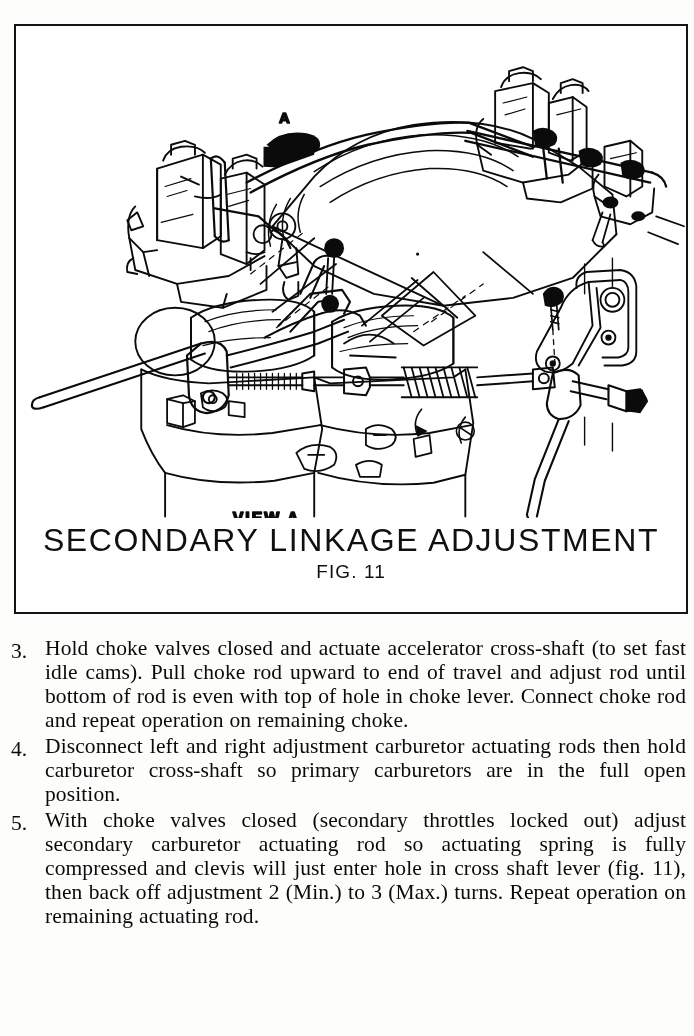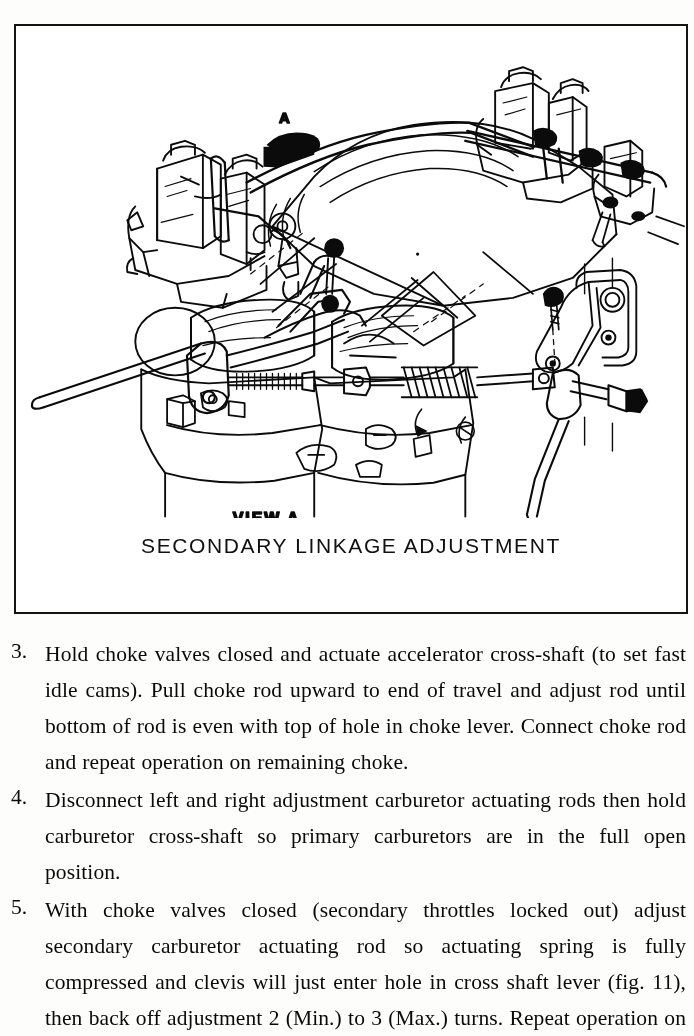--- a/index.html
+++ b/index.html
@@ -45,24 +45,23 @@
   .fig-caption {
     position: absolute;
     left: 0;
     width: 100%;
     text-align: center;
     font-family: "Liberation Sans", "DejaVu Sans", sans-serif;
     color: #101010;
   }
   #fig-title {
     top: 496px;
-    font-size: 21px;
+    font-size: 32px;
     letter-spacing: 1.6px;
     font-weight: 400;
-    margin-top: 12px;
   }
   #fig-number {
     top: 535px;
     font-size: 19px;
     letter-spacing: 1.1px;
     font-weight: 400;
   }
 
   
   .draw-label {
@@ -86,21 +85,21 @@
   .step-number {
     position: absolute;
     left: 11px;
     top: 0;
     font-size: 21.5px;
     line-height: 30px;
     font-family: "Liberation Serif", "DejaVu Serif", serif;
   }
   .step-body {
     font-size: 21.5px;
-    line-height: 36px;
+    line-height: 24px;
     text-align: justify;
     text-align-last: left;
     font-family: "Liberation Serif", "DejaVu Serif", serif;
     letter-spacing: 0.1px;
     word-spacing: 0.5px;
   }
 </style>
 </head>
 <body>
 
@@ -424,20 +423,21 @@
           <path d="M538 284 L546 286 M538 290 L546 292 M538 296 L546 298"></path>
           <path d="M540 304 L542 336" stroke-width="1.3" stroke-dasharray="5 5"></path>
         </g>
 
       </g>
     </svg>
   </div>
 
   <div class="fig-caption" id="fig-title">SECONDARY LINKAGE ADJUSTMENT</div>
 
+  <div class="fig-caption" id="fig-number">FIG. 11</div>
 </div>
 
 <div id="steps">
 
   <div class="step">
     <span class="step-number">3.</span>
     <div class="step-body">Hold choke valves closed and actuate accelerator cross-shaft (to set fast idle cams).  Pull choke rod upward to end of travel and adjust rod until bottom of rod is even with top of hole in choke lever.  Connect choke rod and repeat operation on remaining choke.</div>
   </div>
 
   <div class="step">

